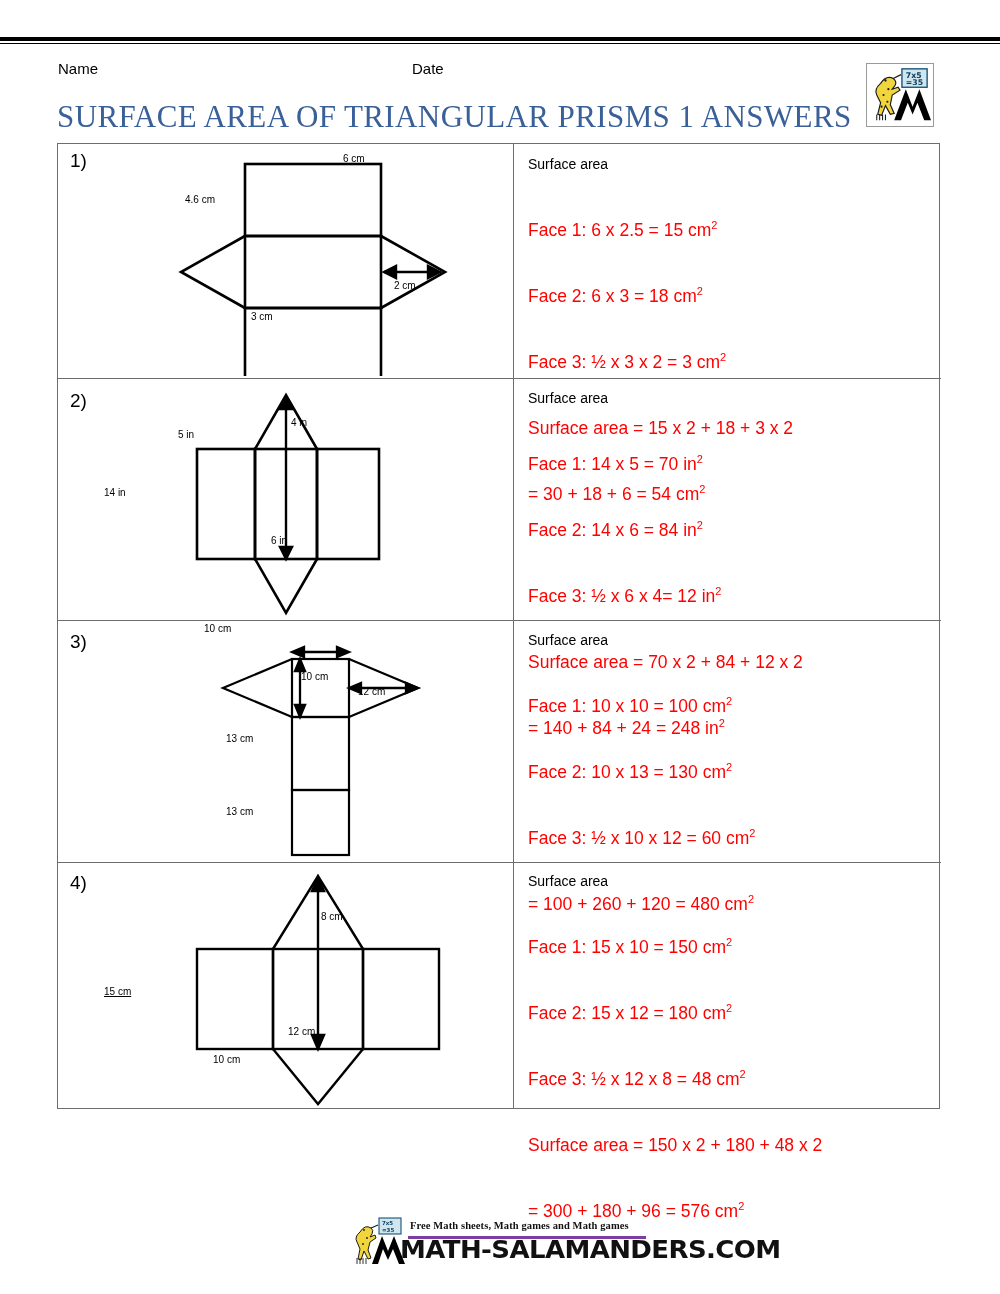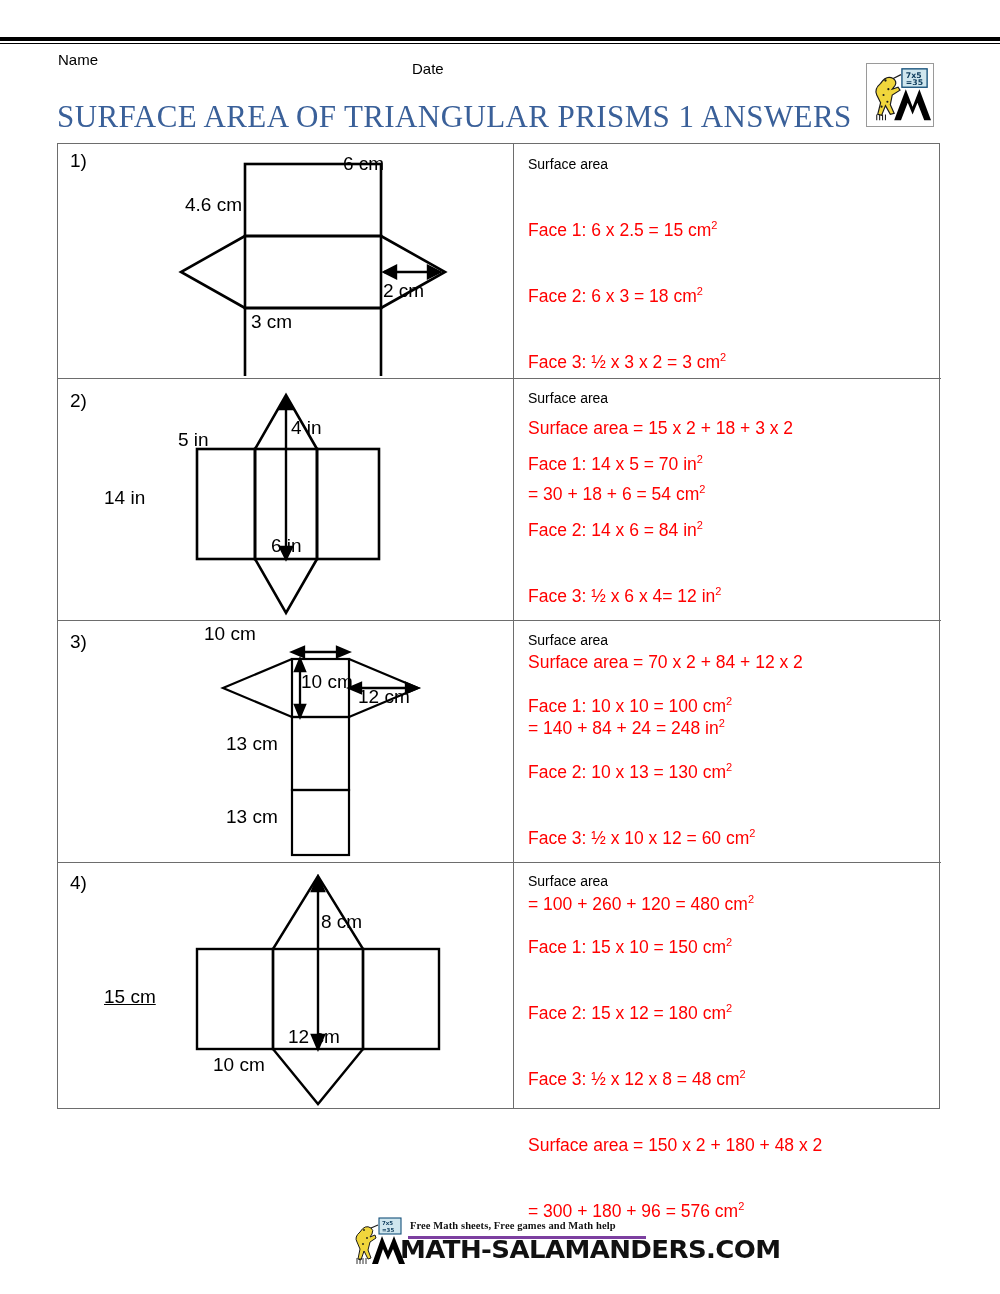--- a/index.html
+++ b/index.html
@@ -31,21 +31,21 @@
     top: 43px;
     width: 1000px;
     height: 1px;
     background: #000000;
   }
 
   
   .hdr-name {
     position: absolute;
     left: 58px;
-    top: 51px;
+    top: 60px;
     font-size: 15px;
     font-family: "Liberation Sans", sans-serif;
   }
   .hdr-date {
     position: absolute;
     left: 412px;
     top: 60px;
     font-size: 15px;
     font-family: "Liberation Sans", sans-serif;
   }
@@ -139,21 +139,21 @@
   }
 
   
   .diagram {
     position: absolute;
   }
   .diagram svg { display: block; }
 
   .dim-label {
     position: absolute;
-    font-size: 19px;
+    font-size: 10px;
     font-family: "Liberation Sans", sans-serif;
     color: #000;
     white-space: nowrap;
   }
 
   
   .footer {
     position: absolute;
     left: 352px;
     top: 1216px;
@@ -254,21 +254,21 @@
           <line x1="216" y1="118" x2="268" y2="118"></line>
           <polygon points="216,118 228,112 228,124"></polygon>
           <polygon points="272,118 260,112 260,124"></polygon>
         </g>
       </svg>
     </div>
 
     <div class="dim-label" style="left:285px;top:9px;">6 cm</div>
     <div class="dim-label" style="left:127px;top:50px;">4.6 cm</div>
     <div class="dim-label" style="left:193px;top:122px;margin-top:45px;">3 cm</div>
-    <div class="dim-label" style="left:325px;top:136px;">2 cm</div>
+    <div class="dim-label" style="left:336px;top:136px;">2 cm</div>
 
     <div class="ans" style="top:6px;">
       <div class="ans-title">Surface area</div>
       <div class="ans-line"><span>Face 1: 6 x 2.5 = 15 cm</span><sup>2</sup></div>
       <div class="ans-line"><span>Face 2: 6 x 3 = 18 cm</span><sup>2</sup></div>
       <div class="ans-line"><span>Face 3: ½ x 3 x 2 = 3 cm</span><sup>2</sup></div>
       <div class="ans-line"><span>Surface area = 15 x 2 + 18 + 3 x 2</span><sup></sup></div>
       <div class="ans-line"><span>= 30 + 18 + 6 = 54 cm</span><sup>2</sup></div>
     </div>
   </div>
@@ -418,16 +418,16 @@
       <text x="30" y="16" font-family="'DejaVu Sans',sans-serif" font-size="5.5" font-weight="bold" fill="#0d3b5c">=35</text>
       <path d="M20 48 L30 20 L36 35 L42 20 L53 48 L47 48 L41 33 L36 44 L31 33 L26 48 Z" fill="#000000"></path>
       <path d="M8 16 q5 -8 11 -4 q3 2 1 6 l-2 3 l5 -2 l1 3 l-6 4 l-2 8 l3 8 l-3 1 l-4 -8 l-3 9 l-3 -1 l2 -10 l-3 -7 q-3 -5 3 -10 z" fill="#f0d63c" stroke="#1a1a1a" stroke-width="1"></path>
       <circle cx="12" cy="14" r="0.9" fill="#1a1a1a"></circle>
       <circle cx="15" cy="22" r="0.9" fill="#1a1a1a"></circle>
       <circle cx="11" cy="28" r="0.9" fill="#1a1a1a"></circle>
       <path d="M5 42 l0 6 M8 42 l0 6 M11 42 l0 6 M14 42 l0 6" stroke="#1a1a1a" stroke-width="0.9" fill="none"></path>
       <path d="M19 12 l7 -3" stroke="#1a1a1a" stroke-width="1.1" fill="none"></path>
     </svg>
   </div>
-  <div class="footer-tag">Free Math sheets, Free games and Math help</div>
+  <div class="footer-tag">Free Math sheets, Math games and Math games</div>
   <div class="footer-rule"></div>
   <div class="footer-site">MATH-SALAMANDERS.COM</div>
 </div>
 
 </body></html>

